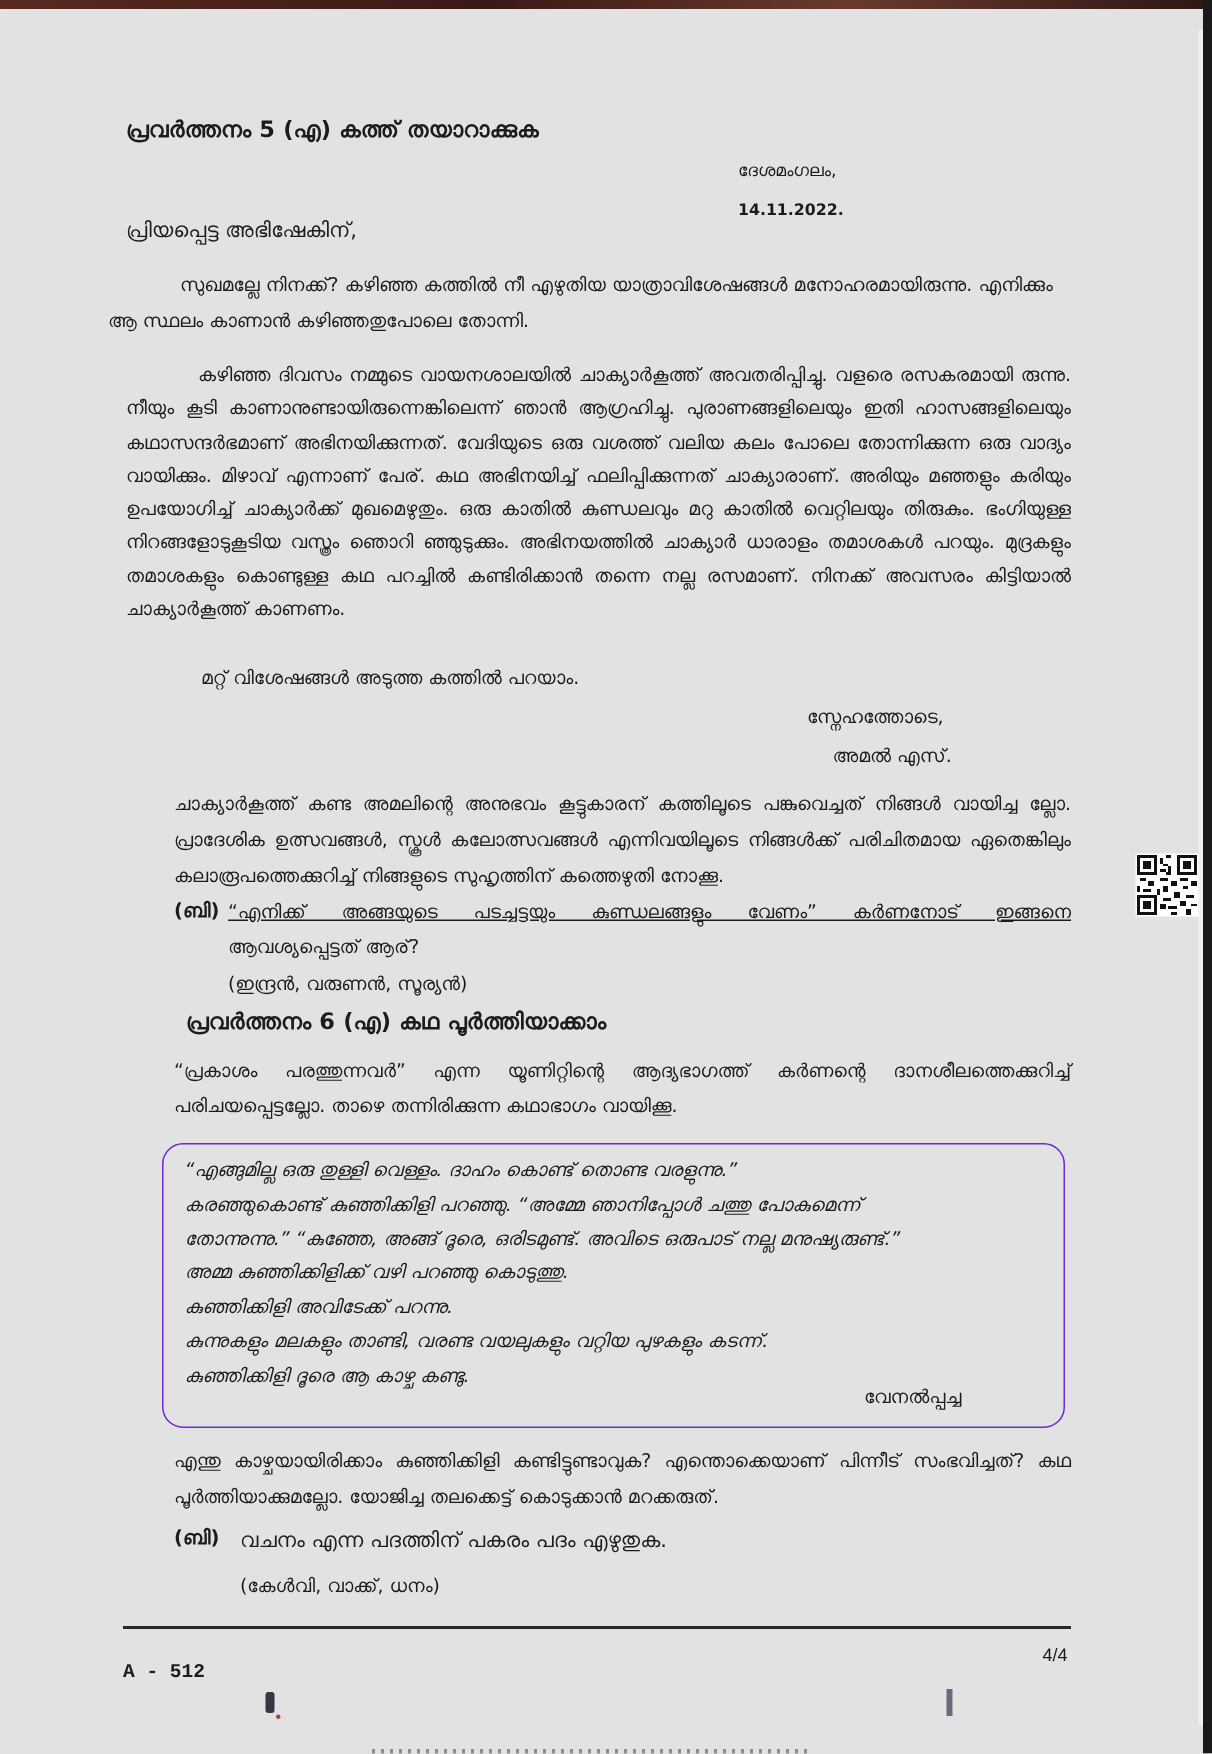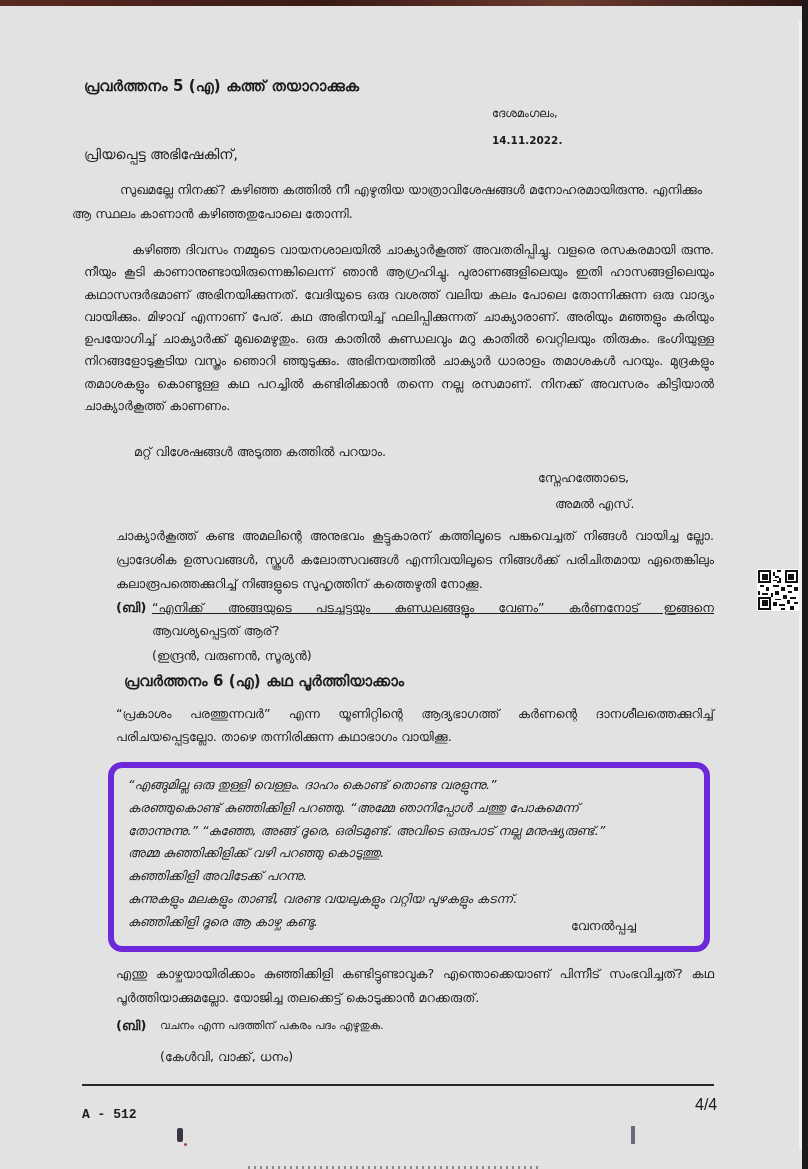--- a/index.html
+++ b/index.html
@@ -21,21 +21,21 @@
   .rightband .edge {
     position: absolute; left: -3px; top: 20px; width: 3px; height: 1130px; background: #f0f0f0;
   }
   .page { position: absolute; left: 0; top: 6px; width: 648px; height: 1163px; }
   .abs { position: absolute; }
   .heading { font-size: 15px; font-weight: bold; letter-spacing: 0.1px; }
   .body-text { font-size: 12.6px; line-height: 23.5px; text-align: justify; }
   .small { font-size: 11.5px; }
   .storybox {
     position: absolute; left: 108px; top: 762px; width: 602px; height: 190px;
-    border: 6px solid #6d28d9; border-radius: 14px; box-sizing: border-box;
+    border: 1px solid #6d28d9; border-radius: 14px; box-sizing: border-box;
     padding: 6px 16px 0 14px;
   }
   .storybox .line { font-size: 12.6px; line-height: 22.8px; font-style: italic; white-space: nowrap; }
   .storybox .source { position: absolute; right: 68px; bottom: 12px; font-size: 12.6px; }
   .footer-rule {
     position: absolute; left: 82px; top: 1078px; width: 632px; height: 2px; background: #2a2a2a;
   }
   .qr {
     position: absolute; left: 757px; top: 563px; width: 40px; height: 40px;
     background: #fff; padding: 1px;
@@ -90,26 +90,26 @@
     <div class="line">അമ്മ കുഞ്ഞിക്കിളിക്ക് വഴി പറഞ്ഞു കൊടുത്തു.</div>
     <div class="line">കുഞ്ഞിക്കിളി അവിടേക്ക് പറന്നു.</div>
     <div class="line">കുന്നുകളും മലകളും താണ്ടി, വരണ്ട വയലുകളും വറ്റിയ പുഴകളും കടന്ന്.</div>
     <div class="line">കുഞ്ഞിക്കിളി ദൂരെ ആ കാഴ്ച കണ്ടു.</div>
     <div class="source">വേനൽപ്പച്ച</div>
   </div>
 
   <div class="abs body-text" style="left:116px; top:956px; width:598px; line-height:24px;">എന്തു കാഴ്ചയായിരിക്കാം കുഞ്ഞിക്കിളി കണ്ടിട്ടുണ്ടാവുക? എന്തൊക്കെയാണ് പിന്നീട് സംഭവിച്ചത്? കഥ പൂർത്തിയാക്കുമല്ലോ. യോജിച്ച തലക്കെട്ട് കൊടുക്കാൻ മറക്കരുത്.</div>
 
   <div class="abs" style="left:116px; top:1012px; font-size:13px; font-weight:bold;">(ബി)</div>
-  <div class="abs" style="left:160px; top:1013px; font-size:11px;">വചനം എന്ന പദത്തിന് പകരം പദം എഴുതുക.</div>
+  <div class="abs" style="left:160px; top:1013px; font-size:14px;">വചനം എന്ന പദത്തിന് പകരം പദം എഴുതുക.</div>
   <div class="abs" style="left:160px; top:1043px; font-size:12.6px;">(കേൾവി, വാക്ക്, ധനം)</div>
 
   <div class="footer-rule"></div>
   <div class="abs" style="left:82px; top:1101px; font-family:Liberation Mono, monospace; font-weight:bold; font-size:13px;">A - 512</div>
-  <div class="abs" style="left:695px; top:1090px; font-family:'Liberation Sans', sans-serif; font-size:16px;">4/4</div>
+  <div class="abs" style="left:695px; top:1090px; font-family:'Liberation Sans', sans-serif; font-size:12px;">4/4</div>
 
   <div class="mark" style="left:177px; top:1122px; width:6px; height:14px; background:#3a3540; border-radius:2px;"></div>
   <div class="mark" style="left:184px; top:1137px; width:3px; height:3px; background:#a0483a; border-radius:50%;"></div>
   <div class="mark" style="left:631px; top:1120px; width:4px; height:18px; background:#6a6a7a;"></div>
   <div class="dots"></div>
 
   <div class="qr">
     <svg viewBox="0 0 21 21" shape-rendering="crispEdges">
       <rect width="21" height="21" fill="#fff"></rect>
       <g fill="#111">

